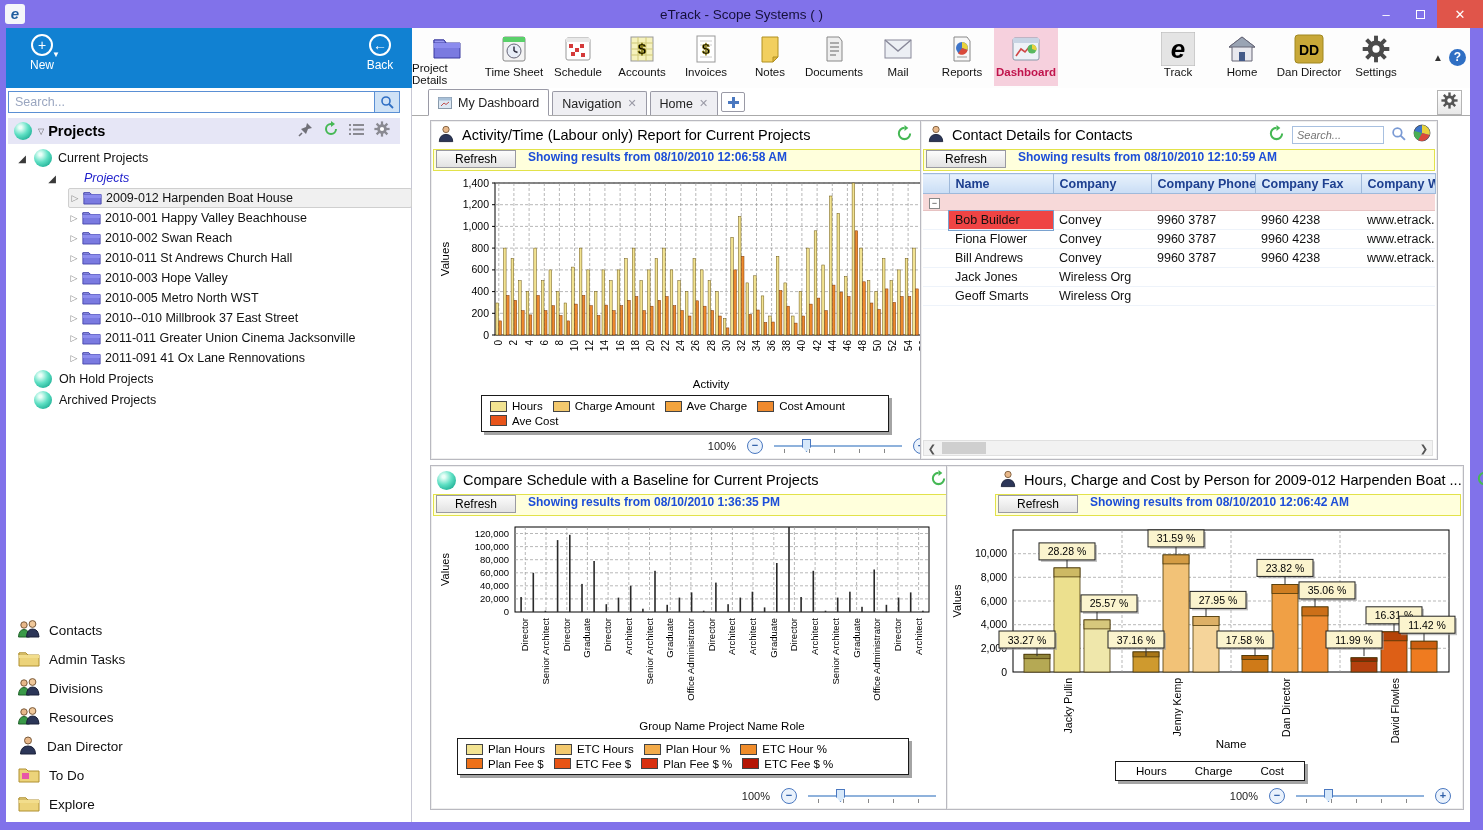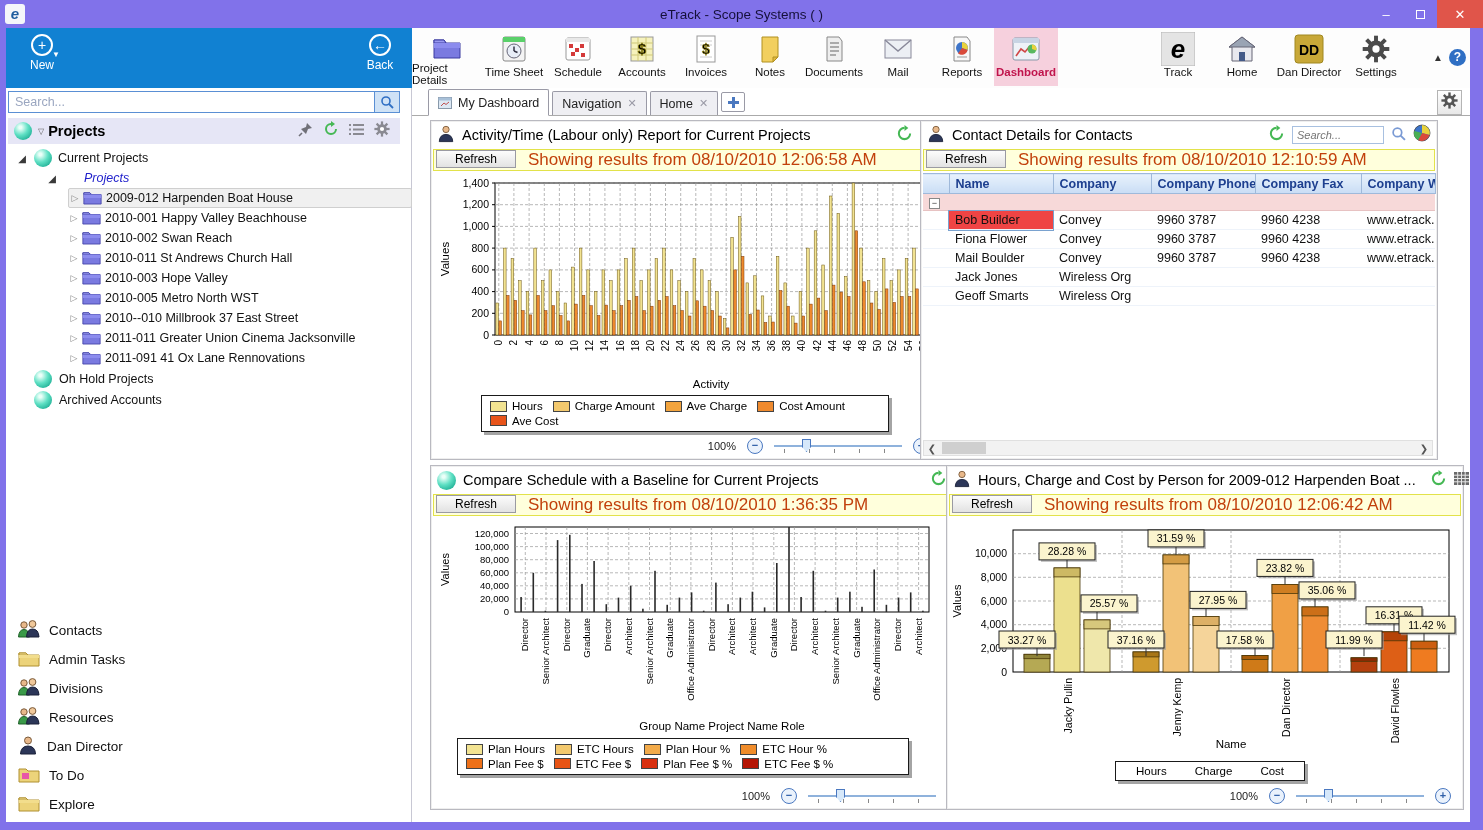--- a/index.html
+++ b/index.html
@@ -61,27 +61,27 @@
   .tab{height:24px;display:flex;align-items:center;gap:6px;padding:0 9px;font-size:12.5px;border:1px solid #9a9aa6;border-bottom:none;background:#efeff3;margin-right:3px;border-radius:2px 2px 0 0;color:#222;}
   .tab.active{background:#fff;height:27px;margin-bottom:-1px;border-bottom:1px solid #fff;}
   .tab .close-x{color:#9a9aa6;font-size:11px;}
   #tab-add{width:24px;height:20px;border:1px solid #9a9aa6;border-radius:2px;display:flex;align-items:center;justify-content:center;margin-bottom:3px;}
   #dash-settings{position:absolute;right:8px;top:2px;width:25px;height:25px;border:1px solid #b4b4b4;background:linear-gradient(#ffffff,#e8e8e8);display:flex;align-items:center;justify-content:center;}
   
   .panel{position:absolute;border:1px solid #b9b9c0;background:#fff;box-shadow:0 0 0 1px #eee inset;}
   #p1{left:18px;top:32px;width:512px;height:340px;}
   #p2{left:508px;top:32px;width:518px;height:340px;}
   #p3{left:18px;top:377px;width:546px;height:345px;}
-  #p4{left:534px;top:377px;width:518px;height:345px;}
+  #p4{left:534px;top:377px;width:518px;height:345px;padding-left:46px;}
   .phead{height:28px;display:flex;align-items:center;padding:0 6px;gap:7px;}
   .ptitle{font-size:14.5px;color:#000;white-space:nowrap;overflow:hidden;flex:none;}
   .phead .spacer{flex:1;}
   .pinfo{height:22px;margin:0 2px;background:#ffffdc;border:1px solid #e2e24a;display:flex;}
   .refresh-btn{height:18px;width:80px;margin-left:2px;background:linear-gradient(#fcfcfc,#e2e2e2);border:1px solid #9a9aa2;font-size:12px;text-align:center;line-height:16px;color:#000;}
-  .pstatus{font-size:17px;color:#c2410c;margin-left:12px;white-space:nowrap;}
+  .pstatus{font-size:12px;color:#1d4ed8;margin-left:12px;white-space:nowrap;font-weight:bold;}
   .chart-host{position:absolute;left:6px;}
   .legendbox{position:absolute;background:#fff;border:1px solid #1a1a1a;box-shadow:3px 3px 0 rgba(90,90,90,.55);font-size:11.5px;padding:3px 6px;}
   .lgitem{display:inline-flex;align-items:center;gap:5px;margin:1px 8px 1px 2px;white-space:nowrap;}
   .lgswatch{width:17px;height:11px;border:1px solid #444;display:inline-block;flex:none;}
   .zoomctl{position:absolute;display:flex;align-items:center;gap:11px;font-size:11px;color:#222;}
   .zbtn{width:16px;height:16px;border-radius:50%;border:1.5px solid #4a78c0;color:#2f5fa8;background:#eaf2fc;font-size:11px;line-height:13px;text-align:center;font-weight:bold;}
   .ztrack{position:relative;width:128px;height:14px;}
   .ztrack .line{position:absolute;left:0;right:0;top:6px;height:2px;background:#8fb2dc;}
   .zthumb{position:absolute;left:28px;top:0;width:9px;height:13px;background:#d6e8fa;border:1px solid #4a78c0;clip-path:polygon(0 0,100% 0,100% 62%,50% 100%,0 62%);}
   .ztick{position:absolute;top:10px;width:1px;height:4px;background:#888;}
@@ -467,21 +467,21 @@
             </svg>
           </span>
           <span>2011-091 41 Ox Lane Rennovations</span>
         </div>
         <div class="trow" style="padding-left:26px;height:21px;">
    <span class="sphere" style="margin-right:7px;"></span>
           <span>Oh Hold Projects</span>
         </div>
         <div class="trow" style="padding-left:26px;height:21px;">
    <span class="sphere" style="margin-right:7px;"></span>
-          <span>Archived Accounts</span>
+          <span>Archived Projects</span>
         </div>
       </div>
     <div id="bottom-nav">
         <div class="bnav">
    <span><svg width="22" height="20" viewBox="0 0 22 20">
               <circle cx="6" cy="6" r="3.2" fill="#e8b88a" stroke="#7a5a3a"></circle>
               <path d="M0.5 18 Q1 10.5 6 10.5 Q11 10.5 11.5 18 Z" fill="#3a9a48" stroke="#1e6028"></path>
               <circle cx="14.5" cy="5" r="3.4" fill="#f0c89a" stroke="#7a5a3a"></circle>
               <path d="M8.5 18 Q9 10 14.5 10 Q20.5 10 21 18 Z" fill="#2c3658" stroke="#1a2038"></path>
             </svg></span>
@@ -886,21 +886,21 @@
             <tr>
               <td></td>
               <td>Fiona Flower</td>
               <td>Convey</td>
               <td>9960 3787</td>
               <td>9960 4238</td>
               <td>www.etrack.c</td>
             </tr>
             <tr>
               <td></td>
-              <td>Mail Boulder</td>
+              <td>Bill Andrews</td>
               <td>Convey</td>
               <td>9960 3787</td>
               <td>9960 4238</td>
               <td>www.etrack.c</td>
             </tr>
             <tr>
               <td></td>
               <td>Jack Jones</td>
               <td>Wireless Org</td>
               <td></td>

